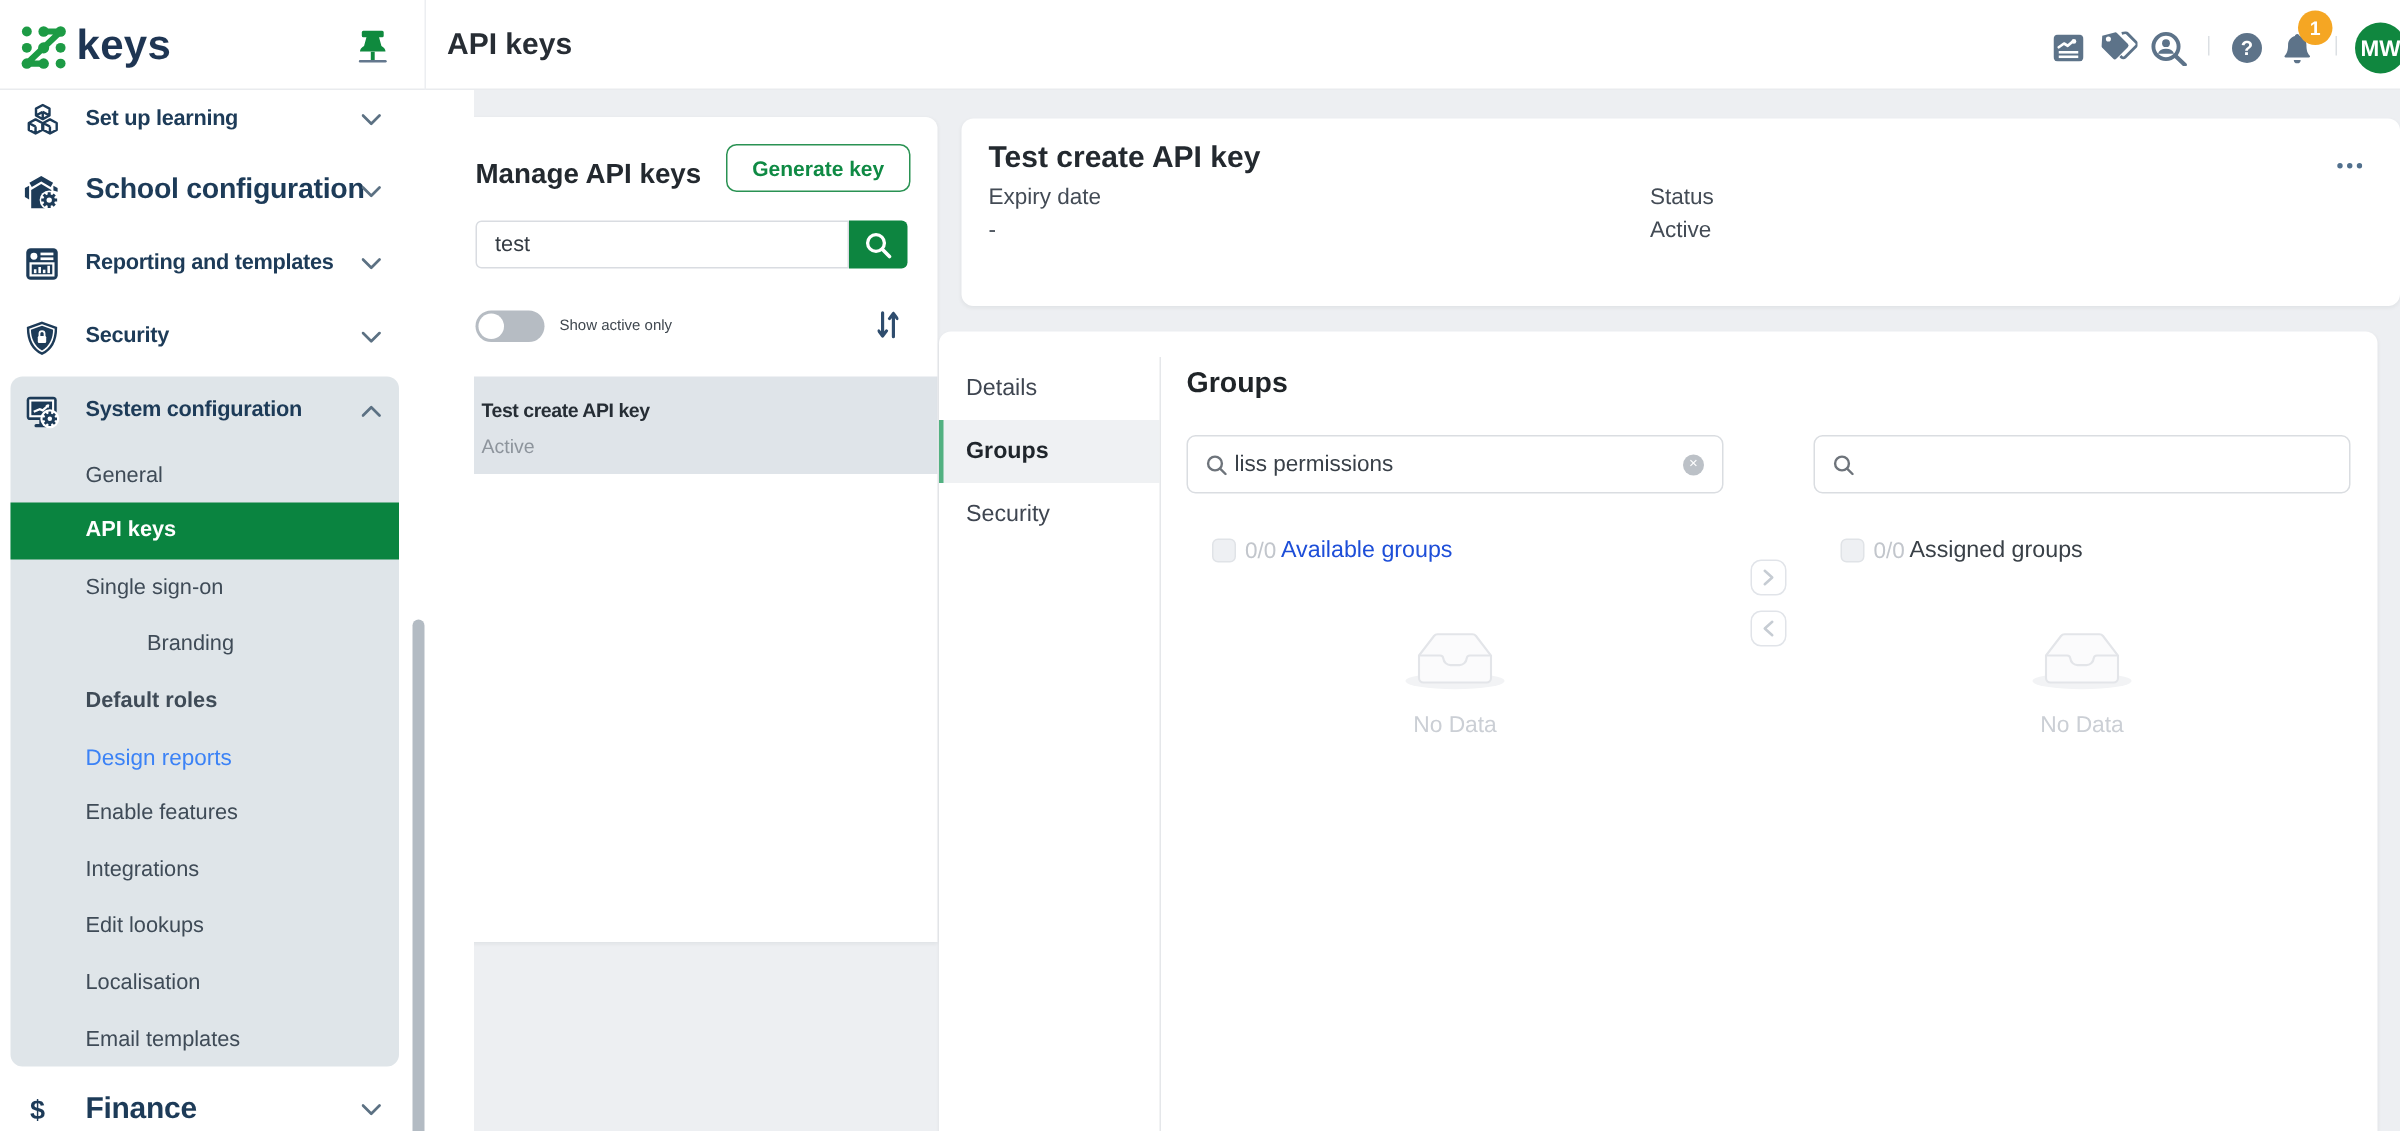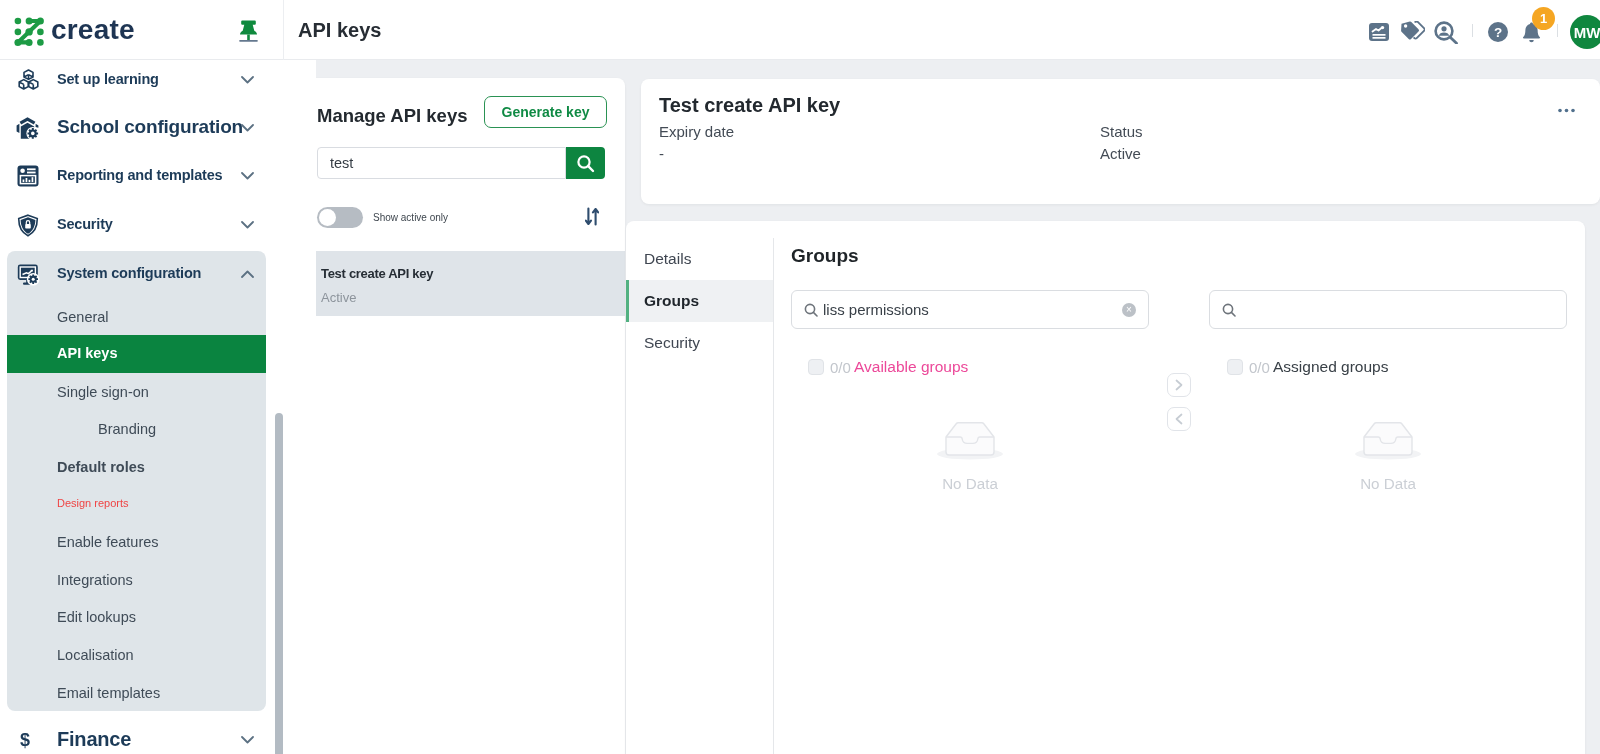--- a/index.html
+++ b/index.html
@@ -21,21 +21,21 @@
       <circle cx="26.4" cy="15.9" r="3.3"></circle>
       <circle cx="26.4" cy="26.4" r="3.3"></circle>
       <path d="M15.1 5 L26.4 5 L3.9 26.4 L15.1 26.4" stroke="#1d9b45" stroke-width="4.1" stroke-linecap="round" stroke-linejoin="round" fill="none"></path>
       <circle cx="15.1" cy="5" r="3.5"></circle>
       <circle cx="26.4" cy="5" r="3.5"></circle>
       <circle cx="15.1" cy="15.9" r="3.7"></circle>
       <circle cx="3.9" cy="26.4" r="3.5"></circle>
       <circle cx="15.1" cy="26.4" r="3.5"></circle>
     </g>
   </svg>
-  <div class="abs ctr" style="left:51px;top:0;height:60px;font-size:28px;font-weight:bold;color:#1e3553;letter-spacing:0.2px;">create</div>
+  <div class="abs ctr" style="left:51px;top:0;height:60px;font-size:28px;font-weight:bold;color:#1e3553;letter-spacing:0.2px;">keys</div>
 
   <svg class="abs" style="left:239px;top:20px;" width="19" height="23" viewBox="0 0 19 23">
     <path fill="#0f8a3e" d="M3.2 0.5 h12.6 a1 1 0 0 1 1 1 v2.3 a1 1 0 0 1 -1 1 h-2.1 l1.6 5.9 c1.8 1.1 2.7 2.3 2.7 3.7 h-17 c0-1.4 0.9-2.6 2.7-3.7 l1.6-5.9 h-2.1 a1 1 0 0 1 -1 -1 v-2.3 a1 1 0 0 1 1 -1 z"></path>
     <rect fill="#0f8a3e" x="8.2" y="14.5" width="2.6" height="6"></rect>
     <rect fill="#64788e" x="0.2" y="20" width="18.6" height="1.7" rx="0.8"></rect>
   </svg>
   <div class="abs" style="left:283px;top:0;width:1px;height:60px;background:#eceef1;"></div>
   <div class="abs ctr" style="left:298px;top:0;height:60px;font-size:20px;font-weight:bold;color:#272d34;">API keys</div>
 
   <svg class="abs" style="left:1369px;top:23px;" width="20" height="18" viewBox="0 0 20 18">
@@ -157,37 +157,37 @@
   <svg class="abs" style="left:241px;top:210px;" width="13" height="8" viewBox="0 0 13 8">
       <path d="M1 7 L6.5 1.5 L12 7" fill="none" stroke="#5c7183" stroke-width="1.8" stroke-linecap="round" stroke-linejoin="round"></path>
     </svg>
 
   <div class="abs" style="left:57px;top:249px;font-size:14.5px;color:#3f4b57;text-align:right;">General</div>
   <div class="abs" style="left:7px;top:275px;width:259px;height:38px;background:#0a8440;"></div>
   <div class="abs" style="left:57px;top:285px;font-size:14.5px;font-weight:bold;color:#fff;">API keys</div>
   <div class="abs" style="left:57px;top:324px;font-size:14.5px;color:#3f4b57;">Single sign-on</div>
   <div class="abs" style="left:57px;top:361px;font-size:14.5px;color:#3f4b57;margin-left:41px;">Branding</div>
   <div class="abs" style="left:57px;top:399px;font-size:14.5px;color:#3f4b57;font-weight:bold;">Default roles</div>
-  <div class="abs" style="left:57px;top:437px;font-size:11px;color:#ef4444;">Design reports</div>
+  <div class="abs" style="left:57px;top:437px;font-size:15px;color:#3b82f6;">Design reports</div>
   <div class="abs" style="left:57px;top:474px;font-size:14.5px;color:#3f4b57;">Enable features</div>
   <div class="abs" style="left:57px;top:512px;font-size:14.5px;color:#3f4b57;">Integrations</div>
   <div class="abs" style="left:57px;top:549px;font-size:14.5px;color:#3f4b57;">Edit lookups</div>
   <div class="abs" style="left:57px;top:587px;font-size:14.5px;color:#3f4b57;">Localisation</div>
   <div class="abs" style="left:57px;top:625px;font-size:14.5px;color:#3f4b57;">Email templates</div>
 
   <div class="abs ctr" style="left:20px;top:668px;height:24px;font-size:18px;font-weight:bold;color:#1d3b58;">$</div>
   <div class="abs ctr" style="left:57px;top:667px;height:24px;font-size:20px;font-weight:bold;color:#1d3b58;letter-spacing:-0.2px;">Finance</div>
   <svg class="abs" style="left:241px;top:676px;" width="13" height="8" viewBox="0 0 13 8">
       <path d="M1 1 L6.5 6.5 L12 1" fill="none" stroke="#5c7183" stroke-width="1.8" stroke-linecap="round" stroke-linejoin="round"></path>
     </svg>
 </div>
 
 <div class="abs" style="left:275px;top:413px;width:8px;height:341px;background:#b3bbc3;border-radius:4px 4px 0 0;z-index:6;"></div>
 
-<div class="abs" style="left:300px;top:78px;width:325px;height:676px;background:#fff;border-radius:8px 8px 0 0;box-shadow:0 1px 3px rgba(20,30,40,0.06);">
+<div class="abs" style="left:300px;top:78px;width:325px;height:550px;background:#fff;border-radius:8px 8px 0 0;box-shadow:0 1px 3px rgba(20,30,40,0.06);">
   <div class="abs ctr" style="left:17px;top:24px;height:28px;font-size:18.5px;font-weight:bold;color:#23292f;">Manage API keys</div>
   <div class="abs ctrc" style="left:184px;top:18px;width:123px;height:32px;border:1px solid #2a9253;border-radius:7px;color:#0f8a44;font-size:14px;font-weight:bold;">Generate key</div>
   <div class="abs" style="left:17px;top:69px;width:249px;height:32px;border:1px solid #d9dce1;border-radius:4px 0 0 4px;background:#fff;"></div>
   <div class="abs ctr" style="left:30px;top:69px;height:32px;font-size:14.5px;color:#343b43;">test</div>
   <div class="abs ctrc" style="left:266px;top:69px;width:39px;height:32px;background:#0d8540;border-radius:0 4px 4px 0;">
     <svg width="19" height="19" viewBox="0 0 19 19">
         <circle cx="8" cy="8" r="5.6" fill="none" stroke="#fff" stroke-width="2.2"></circle>
         <path d="M12.2 12.2 L17 17" stroke="#fff" stroke-width="2.4" stroke-linecap="round"></path>
       </svg>
   </div>
@@ -242,21 +242,21 @@
   <div class="abs ctrc" style="left:496px;top:82px;width:14px;height:14px;border-radius:50%;background:#bcc1c7;color:#fff;font-size:10px;line-height:1;">×</div>
 
   <div class="abs" style="left:583px;top:69px;width:358px;height:39px;border:1px solid #dadde1;border-radius:6px;background:#fff;"></div>
   <svg class="abs" style="left:596px;top:82px;" width="14" height="14" viewBox="0 0 14 14">
       <circle cx="6" cy="6" r="4.6" fill="none" stroke="#6e747b" stroke-width="1.6"></circle>
       <path d="M9.4 9.4 L13 13" stroke="#6e747b" stroke-width="1.6" stroke-linecap="round"></path>
     </svg>
 
   <div class="abs" style="left:182px;top:138px;width:16px;height:16px;border-radius:4px;background:#eef0f3;border:1px solid #e0e3e7;"></div>
   <div class="abs ctr" style="left:204px;top:135px;height:22px;font-size:15px;color:#c2c6cc;">0/0</div>
-  <div class="abs ctr" style="left:228px;top:135px;height:22px;font-size:15.5px;color:#ec4899;">Available groups</div>
+  <div class="abs ctr" style="left:228px;top:135px;height:22px;font-size:15.5px;color:#1d4ed8;">Available groups</div>
 
   <div class="abs" style="left:601px;top:138px;width:16px;height:16px;border-radius:4px;background:#eef0f3;border:1px solid #e0e3e7;"></div>
   <div class="abs ctr" style="left:623px;top:135px;height:22px;font-size:15px;color:#c2c6cc;">0/0</div>
   <div class="abs ctr" style="left:647px;top:135px;height:22px;font-size:15.5px;color:#394047;">Assigned groups</div>
 
   <div class="abs ctrc" style="left:541px;top:152px;width:24px;height:24px;border:1px solid #e1e4e9;border-radius:7px;background:#fff;">
     <svg width="8" height="12" viewBox="0 0 8 12">
         <path d="M1.5 1.5 L6.5 6 L1.5 10.5" fill="none" stroke="#c6ccd3" stroke-width="1.7" stroke-linecap="round" stroke-linejoin="round"></path>
       </svg>
   </div>

